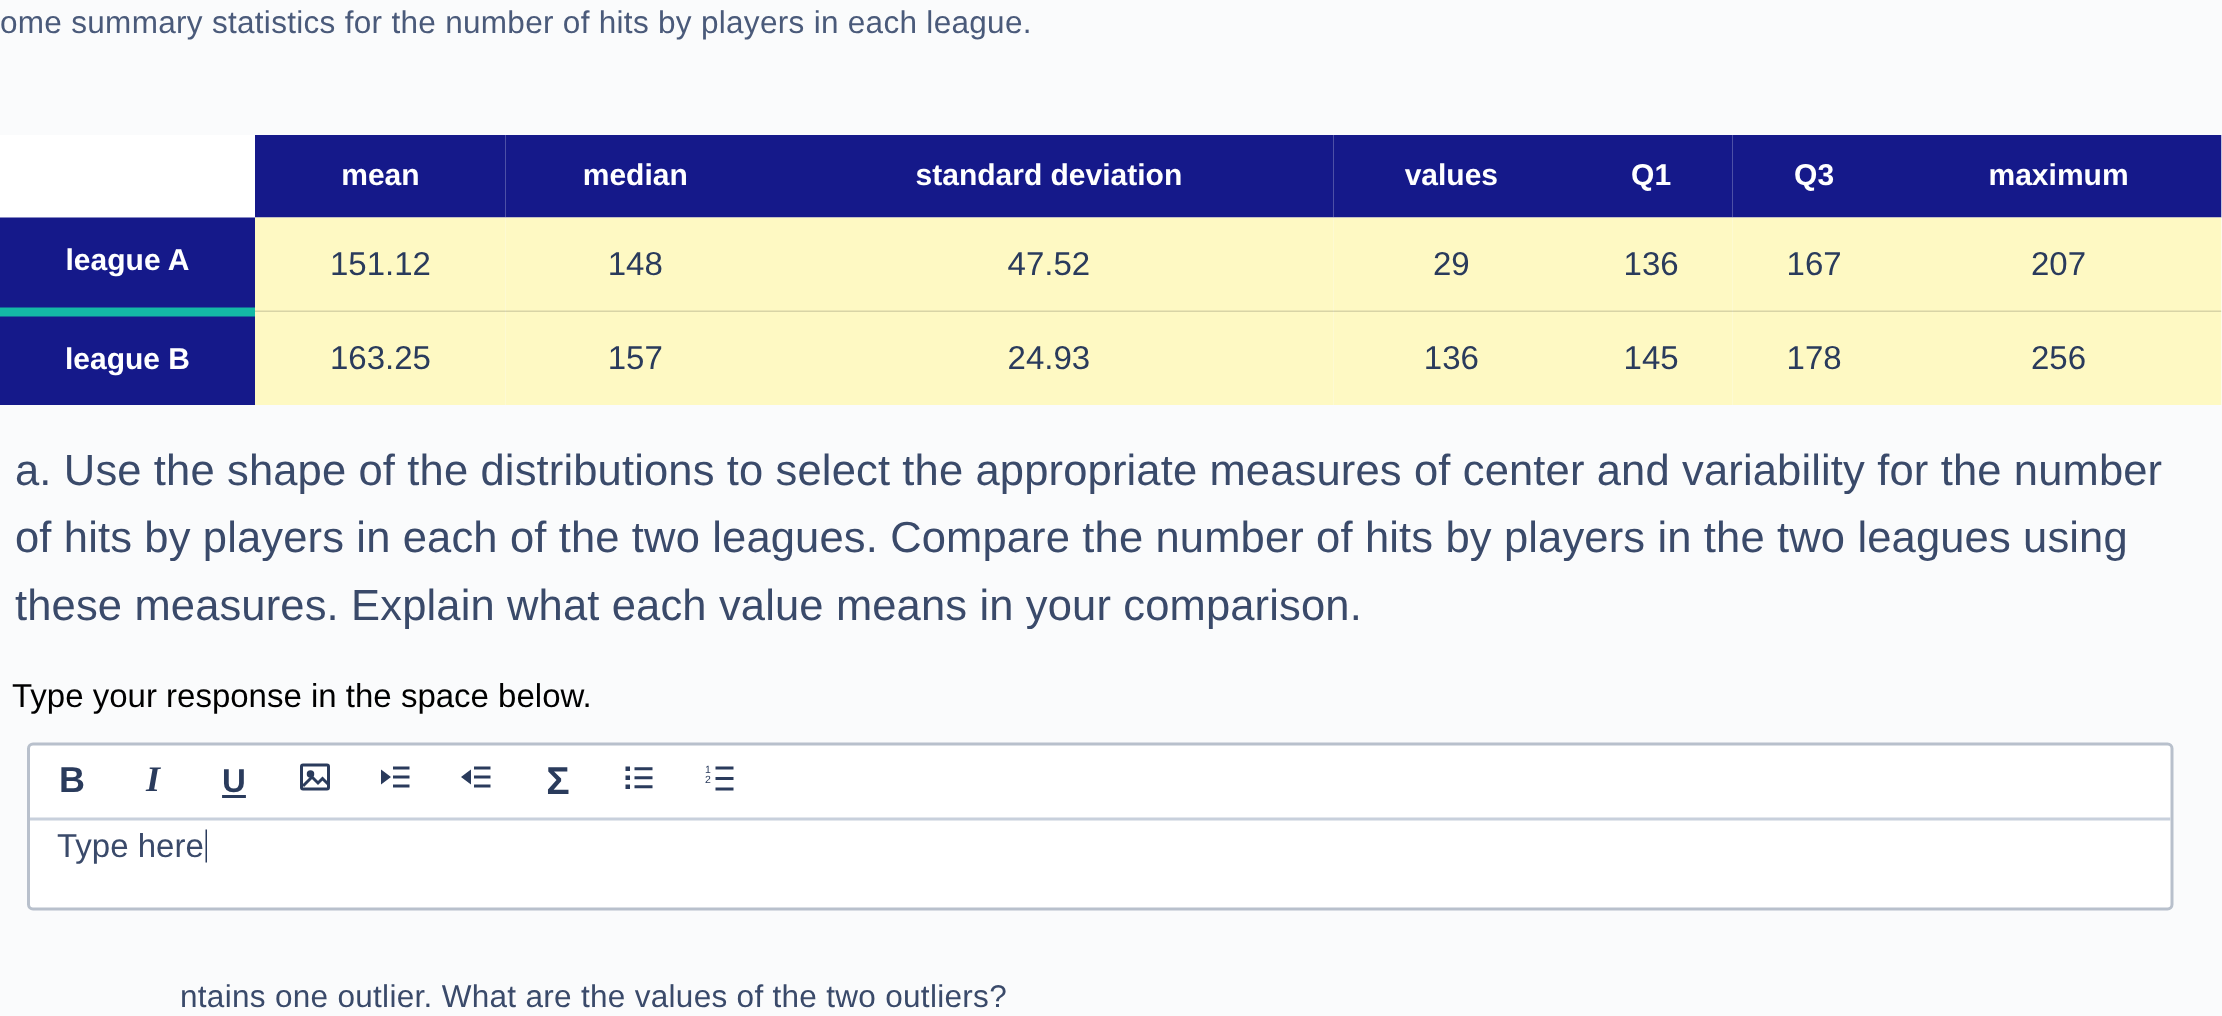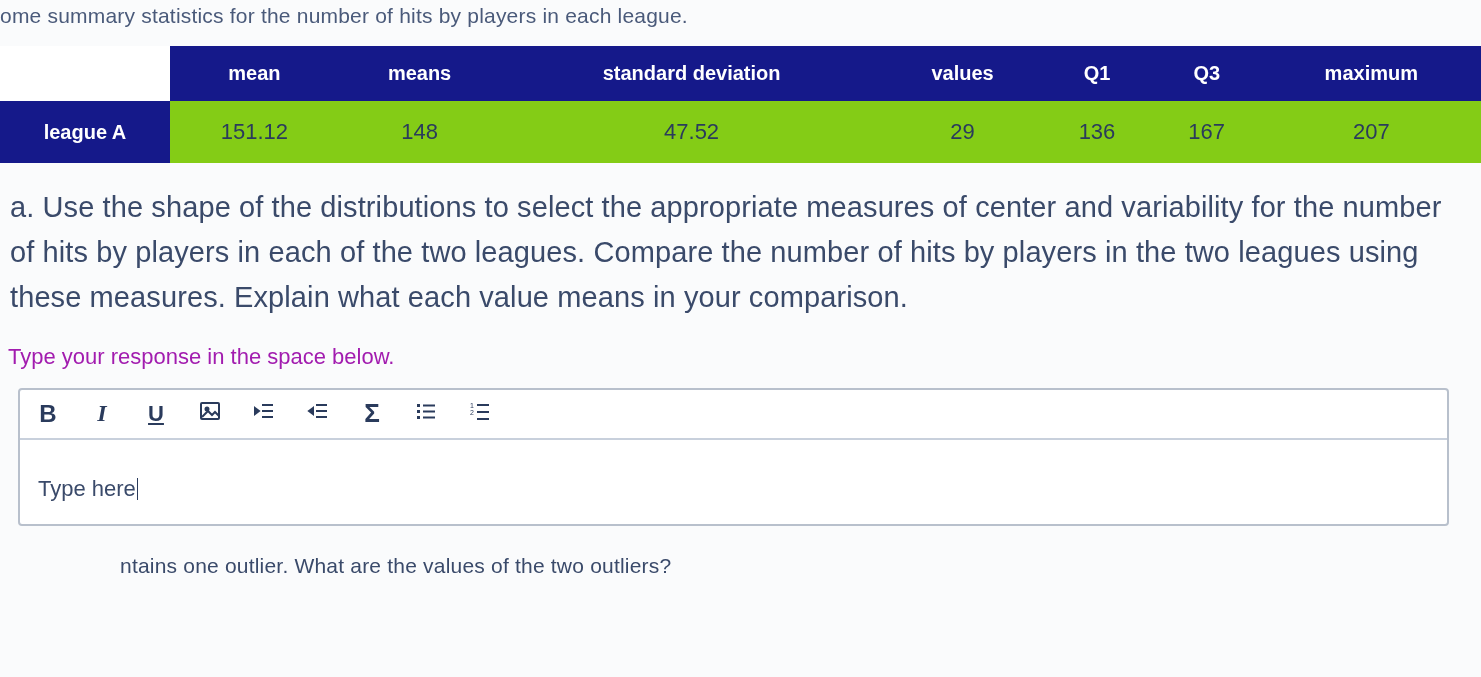--- a/index.html
+++ b/index.html
@@ -19,40 +19,41 @@
     .intro-text {
       font-size: 21px;
       color: #4a5a7a;
       padding: 4px 0 18px 0;
       letter-spacing: 0.2px;
     }
     .stats-table {
       width: 100%;
       border-collapse: collapse;
       margin-bottom: 22px;
+      margin-top: 44px;
     }
     .stats-table thead th {
       background: #15198a;
       color: #fff;
       font-weight: 700;
       font-size: 20px;
       padding: 16px 10px;
       text-align: center;
     }
     .stats-table thead th:first-child {
       background: #fff;
       width: 170px;
     }
     .stats-table tbody td {
       font-size: 22px;
       color: #2a3b5c;
       padding: 18px 10px;
       text-align: center;
       border-bottom: 1px solid rgba(0,0,0,0.15);
-      background: #84cc16;
+      background: #fef9c3;
     }
     .stats-table tbody tr:last-child td {
       border-bottom: none;
     }
     .stats-table tbody td.row-header {
       background: #15198a;
       color: #fff;
       font-weight: 700;
       font-size: 20px;
       border-bottom: 6px solid #14b8a6;
@@ -62,21 +63,21 @@
     }
     .question-text {
       font-size: 29px;
       color: #3a4a6a;
       line-height: 1.55;
       padding: 0 8px 14px 10px;
       letter-spacing: 0.1px;
     }
     .prompt-label {
       font-size: 22px;
-      color: #a21caf;
+      color: #000000;
       padding: 10px 0 18px 8px;
     }
     .editor-container {
       border: 2px solid #b8c0cc;
       border-radius: 4px;
       margin: 0 32px 0 18px;
       background: #fff;
     }
     .editor-toolbar {
       display: flex;
@@ -93,32 +94,32 @@
       align-items: center;
       justify-content: center;
       min-width: 28px;
       height: 28px;
     }
     .toolbar-btn.bold { font-weight: 900; font-size: 24px; }
     .toolbar-btn.italic { font-style: italic; font-weight: 700; font-family: Georgia, serif; font-size: 24px; }
     .toolbar-btn.underline { text-decoration: underline; font-weight: 600; font-size: 22px; }
     .toolbar-btn svg { width: 24px; height: 24px; }
     .editor-area {
-      padding: 36px 18px 22px 18px;
+      padding: 4px 18px 22px 18px;
       min-height: 58px;
       border-radius: 18px;
     }
     .editor-placeholder {
       font-size: 22px;
       color: #3a4a6a;
     }
     .bottom-text {
       font-size: 21px;
       color: #3a4a6a;
-      padding: 28px 0 0 120px;
+      padding: 46px 0 0 120px;
       letter-spacing: 0.2px;
     }
     .cursor-bar {
       display: inline-block;
       position: relative;
     }
     .cursor-bar::after {
       content: '';
       position: absolute;
       right: -2px;
@@ -131,39 +132,49 @@
 </head>
 <body>
 
 <div class="intro-text">ome summary statistics for the number of hits by players in each league.</div>
 
 <table class="stats-table">
   <thead>
     <tr>
       <th></th>
       <th>mean</th>
-      <th>means</th>
+      <th>median</th>
       <th>standard deviation</th>
       <th>values</th>
       <th>Q1</th>
       <th>Q3</th>
       <th>maximum</th>
     </tr>
   </thead>
   <tbody>
     <tr>
       <td class="row-header">league A</td>
       <td>151.12</td>
       <td>148</td>
       <td>47.52</td>
       <td>29</td>
       <td>136</td>
       <td>167</td>
       <td>207</td>
     </tr>
+    <tr>
+      <td class="row-header">league B</td>
+      <td>163.25</td>
+      <td>157</td>
+      <td>24.93</td>
+      <td>136</td>
+      <td>145</td>
+      <td>178</td>
+      <td>256</td>
+    </tr>
   </tbody>
 </table>
 
 <div class="question-text">a. Use the shape of the distributions to select the appropriate measures of center and variability for the number of hits by players in each of the two leagues. Compare the number of hits by players in the two leagues using these measures. Explain what each value means in your comparison.</div>
 
 <div class="prompt-label">Type your response in the space below.</div>
 
 <div class="editor-container">
   <div class="editor-toolbar">
     <div class="toolbar-btn bold">B</div>

